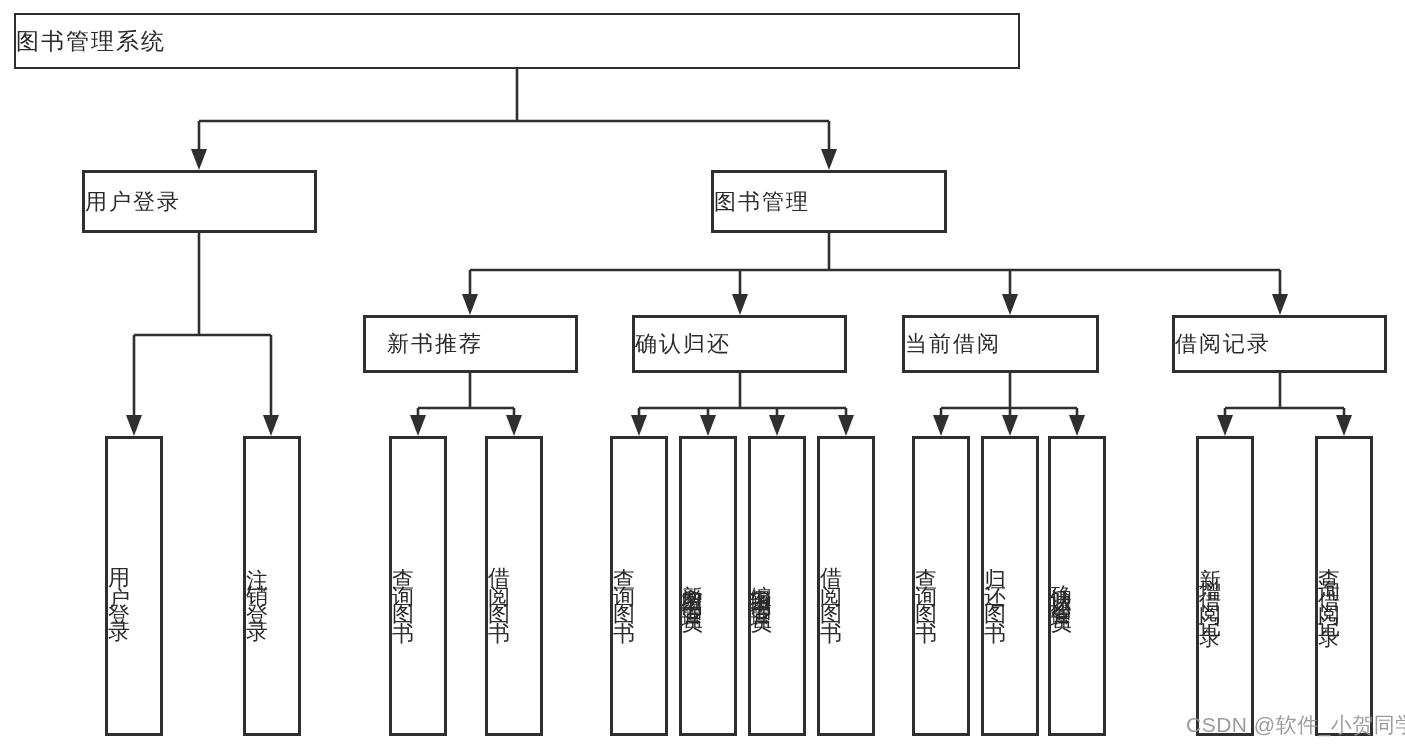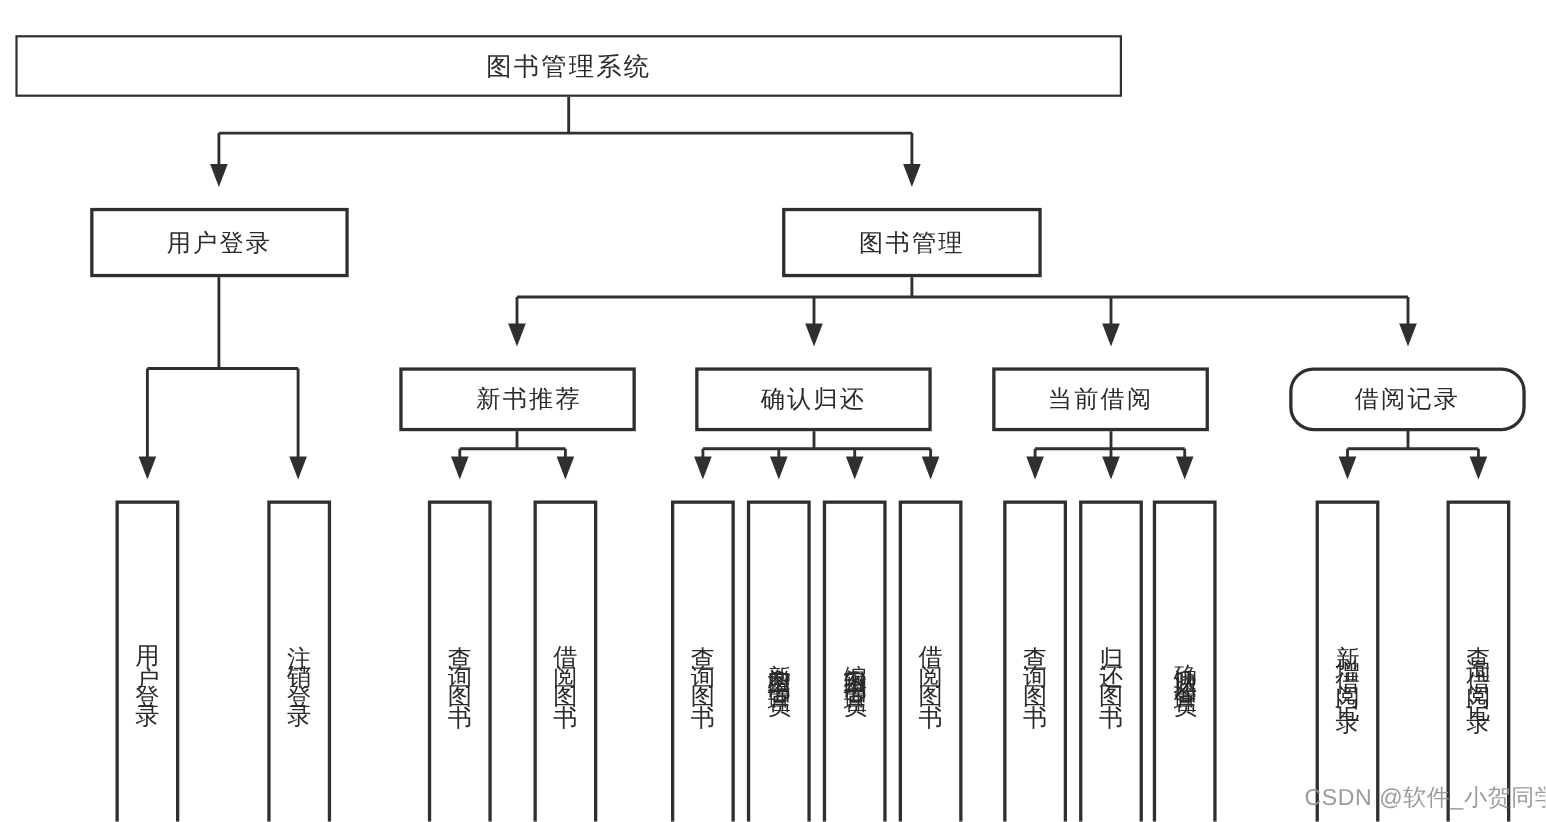--- a/index.html
+++ b/index.html
@@ -22,23 +22,22 @@
     width: 1405px; height: 747px;
     pointer-events: none;
   }
   .node {
     position: absolute;
     box-sizing: border-box;
     background: #ffffff;
     border: 3px solid #2f2f2f;
     display: flex;
     align-items: center;
-    justify-content: center;
+    justify-content: flex-start;
     text-align: center;
-    margin-top: 19px;
   }
   .hbox {
     font-size: 22px;
     letter-spacing: 2px;
     white-space: nowrap;
   }
   .rootbox {
     border-width: 2px;
     font-size: 23px;
   }
@@ -143,21 +142,21 @@
 
   <div class="node hbox" style="left:363px; top:315px; width:215px; height:58px;padding-left:21px;">
     <span>新书推荐</span>
   </div>
   <div class="node hbox" style="left:632px; top:315px; width:215px; height:58px;">
     <span>确认归还</span>
   </div>
   <div class="node hbox" style="left:902px; top:315px; width:197px; height:58px;">
     <span>当前借阅</span>
   </div>
-  <div class="node hbox" style="left:1172px; top:315px; width:215px; height:58px;border-radius:22px;">
+  <div class="node hbox" style="left:1172px; top:315px; width:215px; height:58px;">
     <span>借阅记录</span>
   </div>
 
   <div class="node vbox len4" style="left:105px;">
     <span class="vtext">用户登录</span>
   </div>
   <div class="node vbox len4" style="left:243px;">
     <span class="vtext">注销登录</span>
   </div>
 

